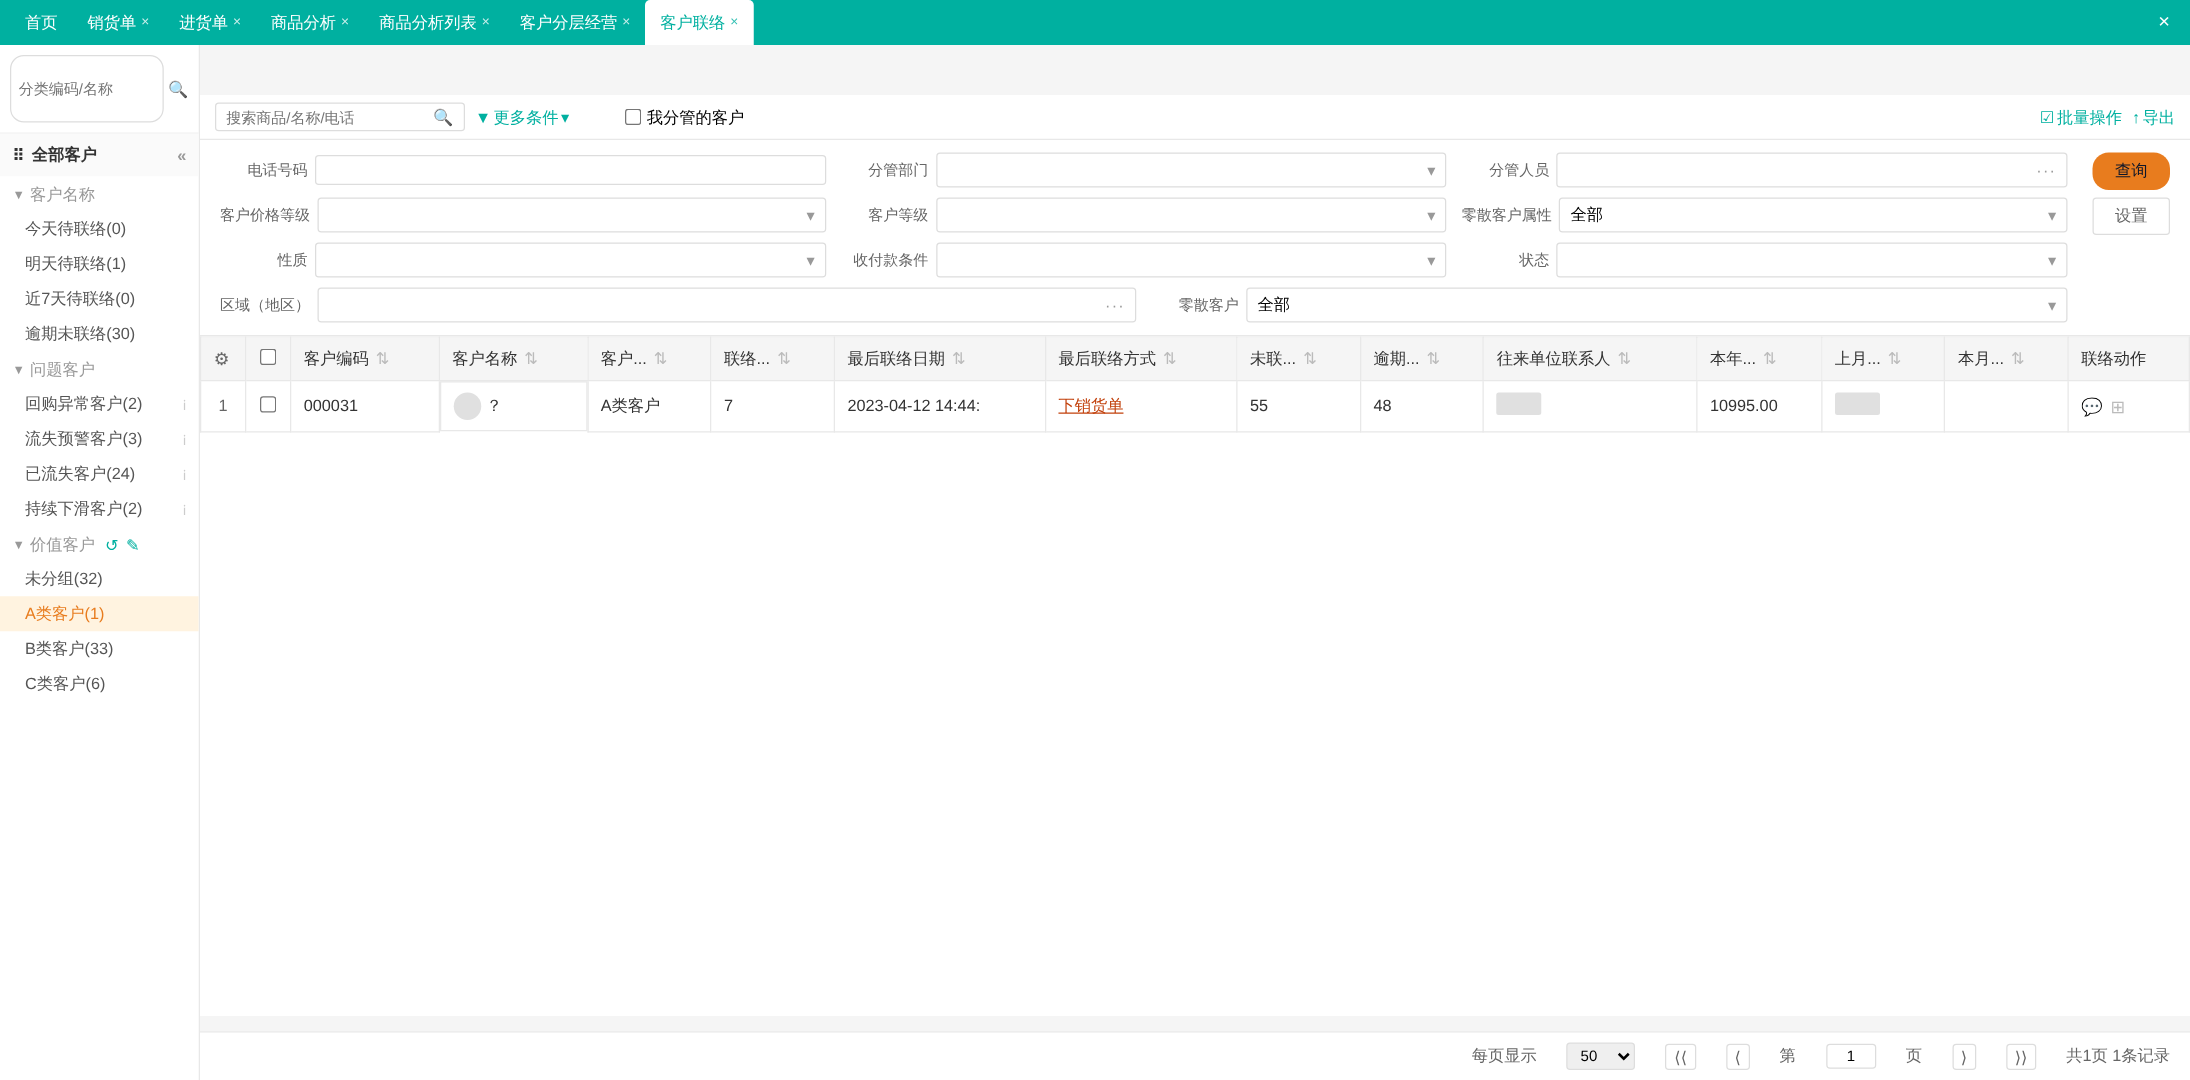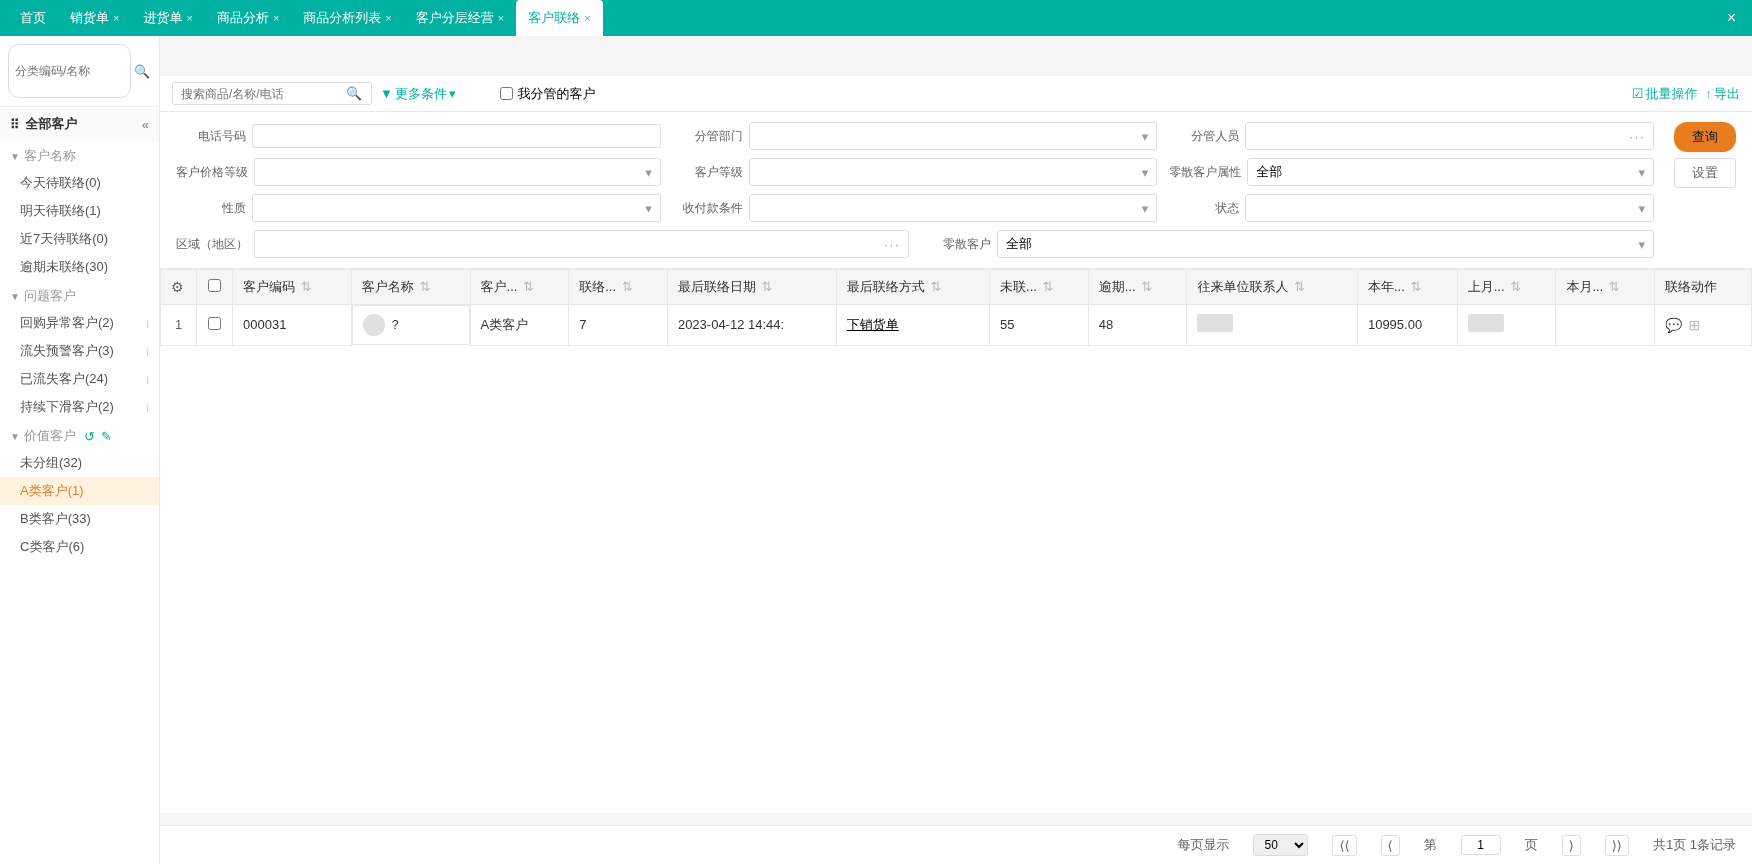--- a/index.html
+++ b/index.html
@@ -287,21 +287,21 @@
     tbody tr {
       background: #fff;
     }
     tbody td {
       padding: 8px 10px;
       border: 1px solid #e8e8e8;
       color: #333;
       white-space: nowrap;
     }
     .link-text {
-      color: #000000;
+      color: #c2410c;
       text-decoration: underline;
       cursor: pointer;
     }
     .action-icons {
       display: flex;
       gap: 6px;
       align-items: center;
     }
     .action-icon {
       color: #bbb;

